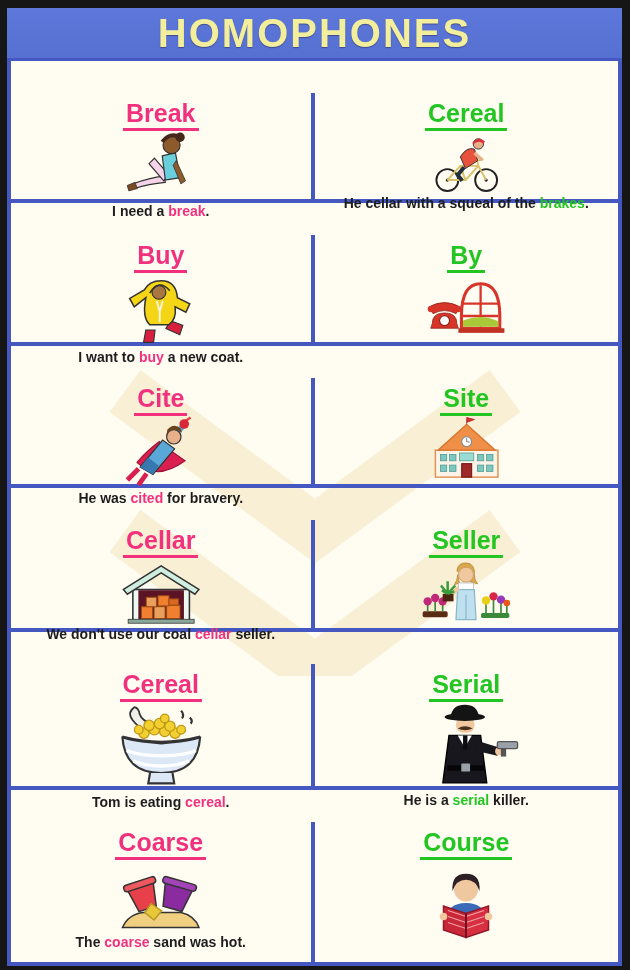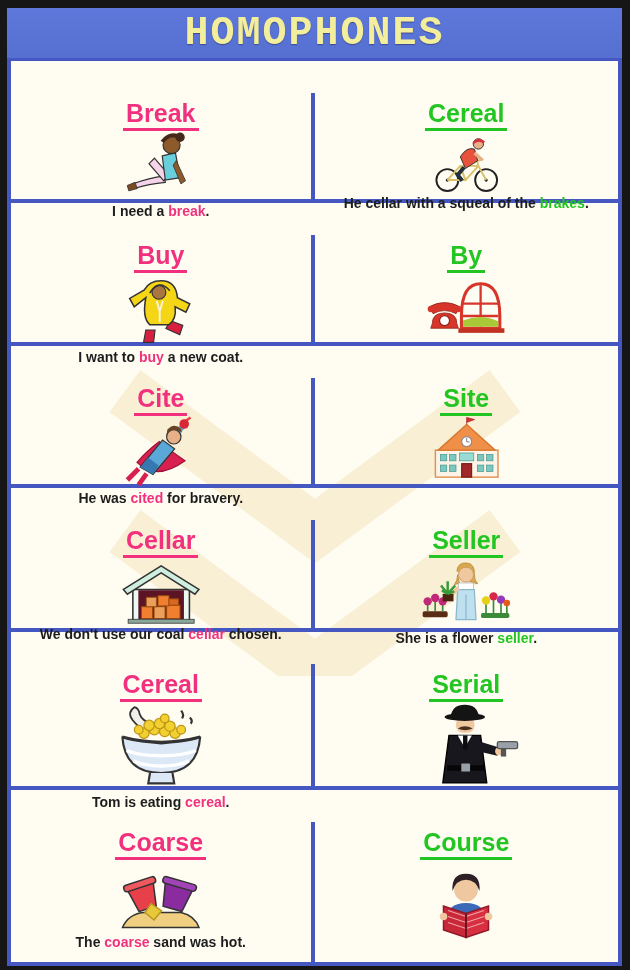--- a/index.html
+++ b/index.html
@@ -12,21 +12,21 @@
   .frame{
     position:absolute;left:7px;top:8px;width:615px;height:952px;
     display:flex;flex-direction:column;
   }
   .header{
     height:50px;flex:0 0 50px;
     background:linear-gradient(#5d78da,#5670d2);
     display:flex;align-items:center;justify-content:center;
   }
   .title{
-    font-family:Liberation Mono, monospace;
+    font-family:Liberation Sans, sans-serif;
     font-weight:700;font-size:40px;letter-spacing:2px;
     color:#f2ee9c;text-shadow:0 1px 1px rgba(40,40,90,.55);
   }
   .grid{
     position:relative;flex:1;
     background:#fffdf2;
     border:4px solid #4557c0;border-top-width:3px;
     display:grid;
     grid-template-columns:1fr 1fr;
     grid-template-rows:142px 143px 142px 144px 158px auto;
@@ -196,21 +196,21 @@
             <rect x="35" y="62" width="14" height="15" fill="#f08030"></rect>
             <rect x="51" y="62" width="14" height="15" fill="#e8a05c"></rect>
             <rect x="67" y="60" width="17" height="17" fill="#f08030"></rect>
             <rect x="41" y="50" width="13" height="12" fill="#e8a05c"></rect>
             <rect x="56" y="48" width="14" height="13" fill="#f08030"></rect>
             <rect x="70" y="52" width="12" height="8" fill="#d86820"></rect>
           </g>
           <rect x="18" y="78" width="84" height="5" fill="#8aa89a" stroke="#333" stroke-width="1"></rect>
         </svg>
       </div>
-      <p class="sentence"><span>We don't use our coal </span><span class="pink">cellar</span><span> chosen.</span></p>
+      <p class="sentence"><span>We don't use our coal </span><span class="pink">cellar</span><span> seller.</span></p>
     </div>
 
     <div class="cell hr">
       <div class="hd green">Seller</div>
       <div class="iconbox">
         <svg viewBox="0 0 120 84" height="70">
           <rect x="8" y="64" width="30" height="7" rx="2" fill="#5a2c14"></rect>
           <path d="M14 64 L14 55 M23 64 L23 52 M32 64 L32 55" stroke="#3a8a3a" stroke-width="2"></path>
           <circle cx="14" cy="52" r="5" fill="#c02878"></circle>
             <circle cx="23" cy="48" r="5" fill="#c02878"></circle>
@@ -224,21 +224,20 @@
           <path d="M49 16 Q50 5 61 6 Q71 7 70 20 Q70 27 74 31 L64 28 M52 30 L46 32 Q50 27 50 20 Z" fill="#d8a84c" stroke="#b88834" stroke-width="1"></path>
           <circle cx="60" cy="20" r="9" fill="#f0c8a0" stroke="#c89868" stroke-width="1"></circle>
           <rect x="51" y="30" width="18" height="12" fill="#fff" stroke="#bbb" stroke-width="1"></rect>
           <path d="M50 38 L70 38 L72 74 L48 74 Z" fill="#bfe0ee" stroke="#8ab8cc" stroke-width="1.5"></path>
           <path d="M60 44 L60 74" stroke="#8ab8cc" stroke-width="1.5"></path>
           <path d="M51 36 L41 45" stroke="#f0c8a0" stroke-width="5"></path>
           <rect x="32" y="43" width="13" height="9" fill="#4a2410"></rect>
           <path d="M38 43 L30 33 M38 43 L38 28 M38 43 L47 33 M38 43 L31 39 M38 43 L46 40" stroke="#3a9a3a" stroke-width="3"></path>
         </svg>
       </div>
-      <p class="sentence"><span>She is a flower </span><span class="green">seller</span><span>.</span></p>
     </div>
 
     <div class="cell left hr">
       <div class="hd pink">Cereal</div>
       <div class="iconbox">
         <svg viewBox="0 0 130 104" height="90">
           <path d="M34 6 Q25 12 32 21 Q39 30 50 35 L55 26 Q43 22 40 14 Q39 7 34 6 Z" fill="#f0efe8" stroke="#333" stroke-width="2"></path>
           <path d="M88 10 q4 5 1 9 M98 18 q4 4 1 7" fill="none" stroke="#333" stroke-width="2.5"></path>
           <g fill="#f2d030" stroke="#c09818" stroke-width="1.5">
             <circle cx="45" cy="36" r="6"></circle>
@@ -273,20 +272,21 @@
           <rect x="97" y="45" width="23" height="8" rx="2" fill="#9aa0a8" stroke="#555" stroke-width="1.5"></rect>
           <rect x="101" y="53" width="6" height="9" fill="#555"></rect>
           <rect x="40" y="72" width="42" height="6" fill="#060608"></rect>
           <rect x="56" y="70" width="10" height="9" rx="1" fill="#9aa0a8"></rect>
           <rect x="50" y="17" width="21" height="18" rx="8" fill="#f0c8a0"></rect>
           <path d="M52 30 Q60 25 69 30 Q60 34 52 30 Z" fill="#4a3020"></path>
           <path d="M44 16 Q46 3 60 3 Q74 3 76 16 Z" fill="#141414"></path>
           <ellipse cx="60" cy="17" rx="23" ry="4.5" fill="#141414"></ellipse>
         </svg>
       </div>
+      <p class="sentence"><span>He is a </span><span class="green">serial</span><span> killer.</span></p>
     </div>
 
     <div class="cell left">
       <div class="hd pink">Coarse</div>
       <div class="iconbox">
         <svg viewBox="0 0 130 96" height="72">
           <path d="M14 90 Q22 72 42 70 L92 70 Q110 74 116 90 Z" fill="#f0d080" stroke="#333" stroke-width="2"></path>
           <g transform="rotate(-18 42 48)">
             <path d="M24 34 L60 34 L54 66 L30 66 Z" fill="#e8404a" stroke="#333" stroke-width="2"></path>
             <rect x="20" y="27" width="44" height="9" rx="4" fill="#f05860" stroke="#333" stroke-width="2"></rect>

